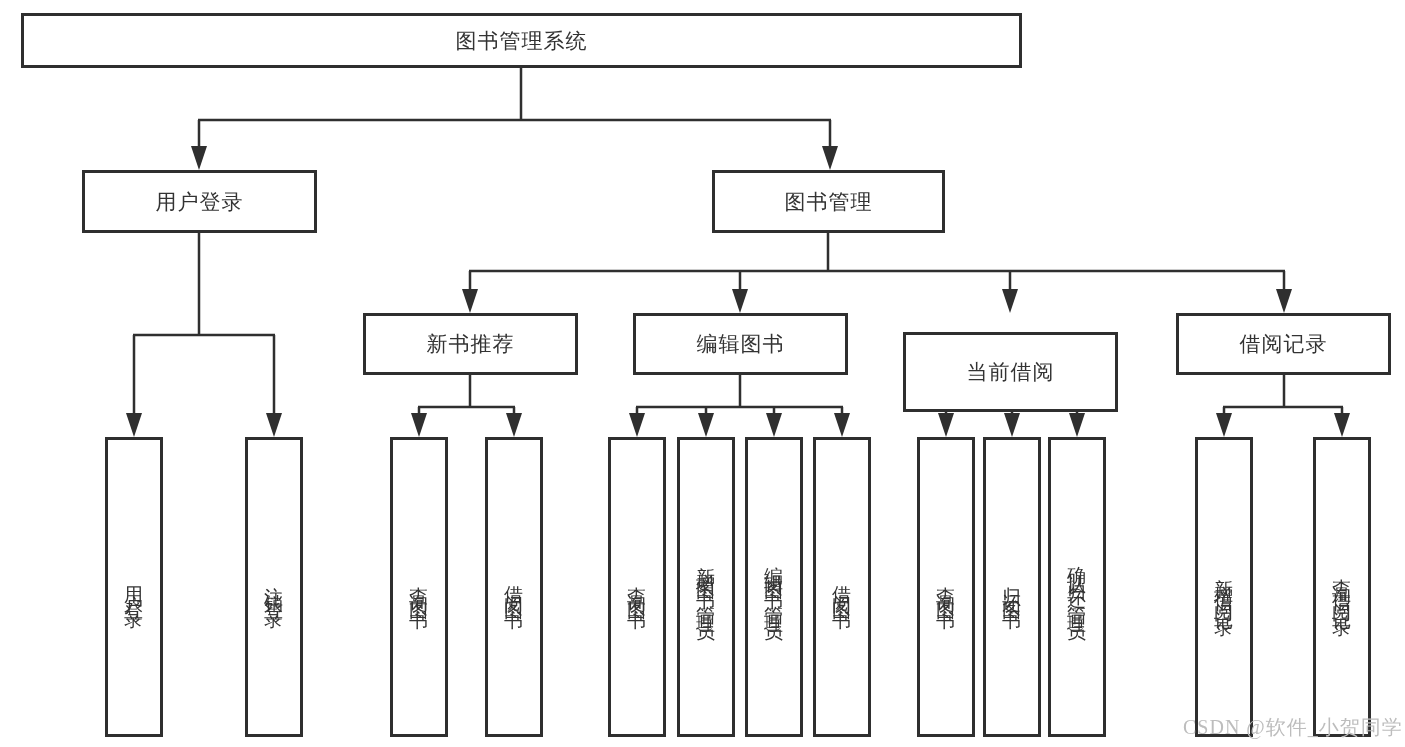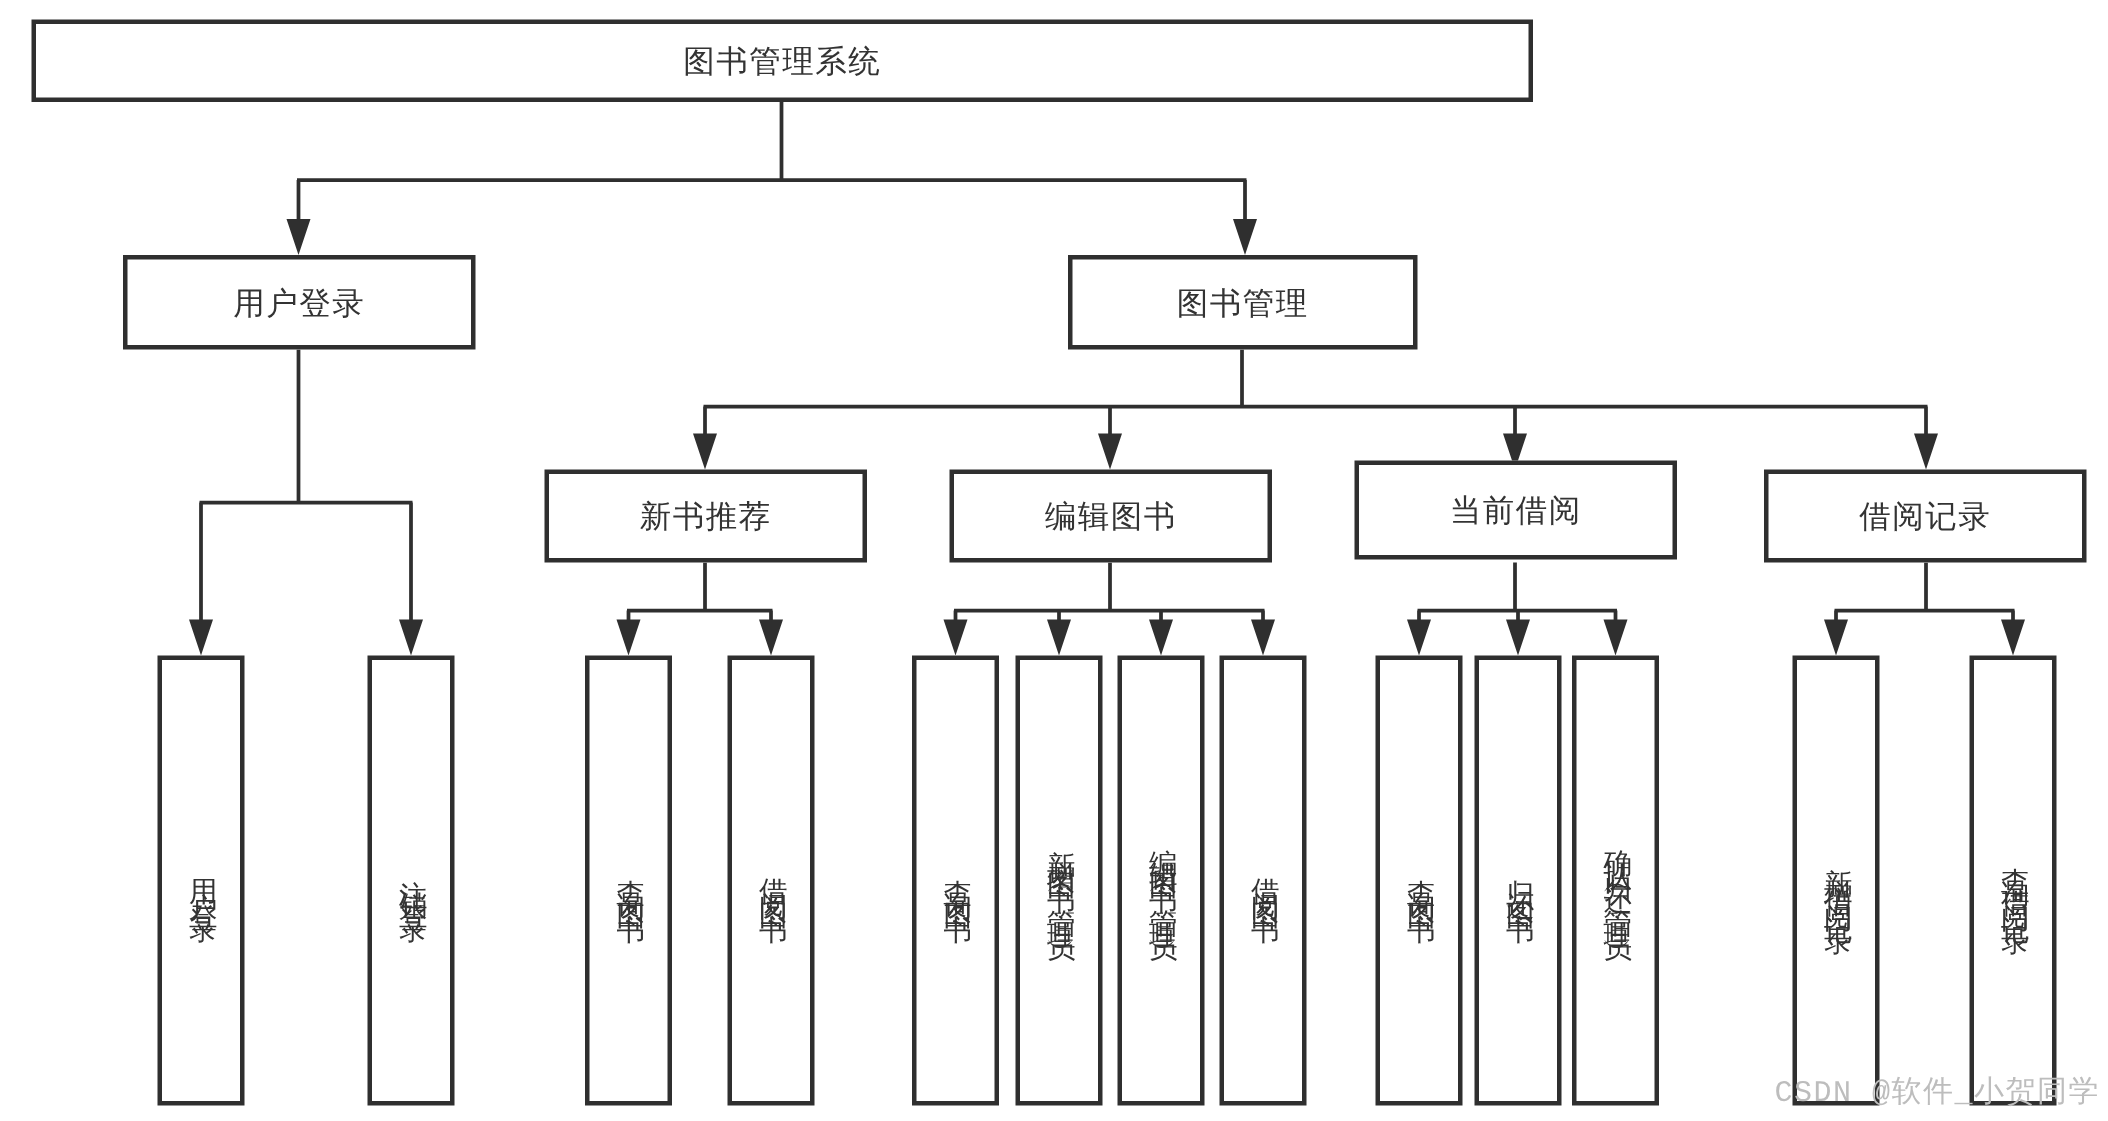--- a/index.html
+++ b/index.html
@@ -2,21 +2,21 @@
 <html><head>
 <meta charset="utf-8">
 <style>
   html, body { margin: 0; padding: 0; background: #ffffff; }
   .canvas {
     position: relative;
     width: 1405px;
     height: 747px;
     background: #ffffff;
     overflow: hidden;
-    font-family: Liberation Mono, monospace;
+    font-family: Liberation Serif, serif;
   }
   .connectors {
     position: absolute;
     left: 0; top: 0;
     width: 1405px; height: 747px;
     pointer-events: none;
   }
   .node {
     position: absolute;
     box-sizing: border-box;
@@ -44,21 +44,21 @@
     line-height: 1;
     letter-spacing: 8px;
     color: #333333;
   }
   
   .n-root       { left: 21px;   top: 13px;  width: 1001px; height: 55px; }
   .n-userlogin  { left: 82px;   top: 170px; width: 235px;  height: 63px; }
   .n-bookmgmt   { left: 712px;  top: 170px; width: 233px;  height: 63px; }
   .n-newrec     { left: 363px;  top: 313px; width: 215px;  height: 62px; }
   .n-borrow     { left: 633px;  top: 313px; width: 215px;  height: 62px; }
-  .n-current    { left: 903px;  top: 307px; width: 215px;  height: 66px; }
+  .n-current    { left: 903px;  top: 332px; width: 215px;  height: 80px; }
   .n-records    { left: 1176px; top: 313px; width: 215px;  height: 62px; }
   
   .l-login      { left: 105px; }
   .l-logout     { left: 245px; }
   .l-nr-query   { left: 390px; }
   .l-nr-borrow  { left: 485px; }
   .l-bb-query   { left: 608px; }
   .l-bb-add     { left: 677px; }
   .l-bb-edit    { left: 745px; }
   .l-bb-borrow  { left: 813px; }

